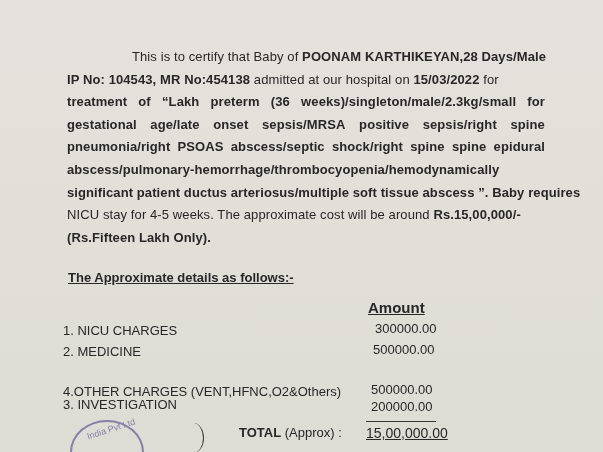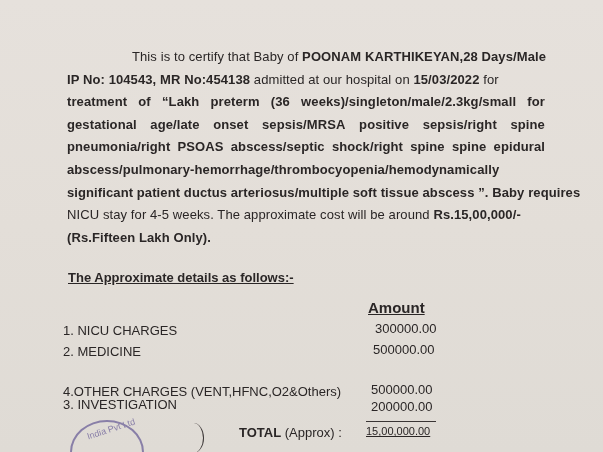--- a/index.html
+++ b/index.html
@@ -25,21 +25,21 @@
   }
   .heading .tail { text-decoration:none; display:inline; }
   .amount-hdr {
     position:absolute; left:368px; top:299px;
     font-size:15px; font-weight:bold; text-decoration:underline;
   }
   .row { position:absolute; left:63px; font-size:13px; }
   .val { position:absolute; font-size:13px; }
   .rule { position:absolute; left:366px; top:421px; width:70px; height:1px; background:#3a3535; }
   .total-label { position:absolute; left:213px; top:425px; font-size:13px;margin-left:26px; }
-  .total-value { position:absolute; left:366px; top:425px; font-size:11px; text-decoration:underline; }
+  .total-value { position:absolute; left:366px; top:425px; font-size:14px; text-decoration:underline; }
   .stamp {
     position:absolute; left:70px; top:420px; width:70px; height:60px;
     border:2px solid #7a6fa0; border-radius:50%; color:#7a6fa0;
     font-size:9px; opacity:0.85;
   }
   .stamp-text { position:absolute; left:14px; top:2px; transform:rotate(-18deg); }
   .sig { position:absolute; left:183px; top:423px; width:20px; height:30px;
          border-right:1.5px solid #3a3535; border-radius:0 50% 50% 0; }
 </style>
 </head>

